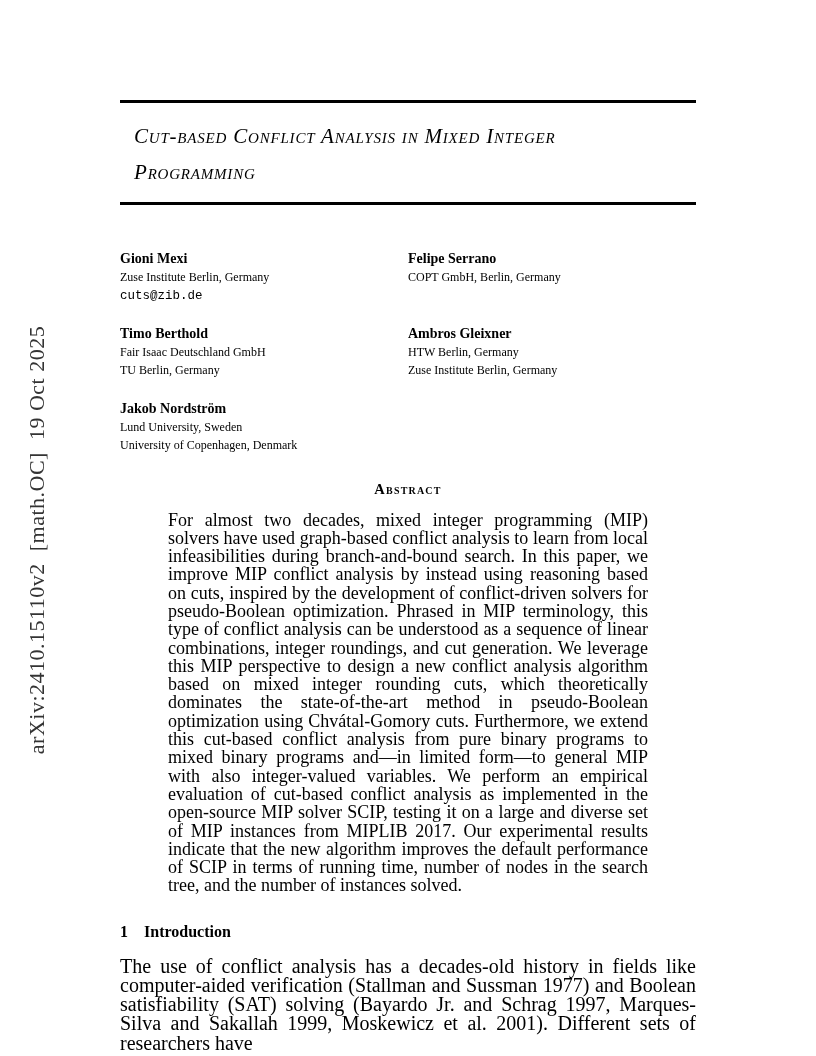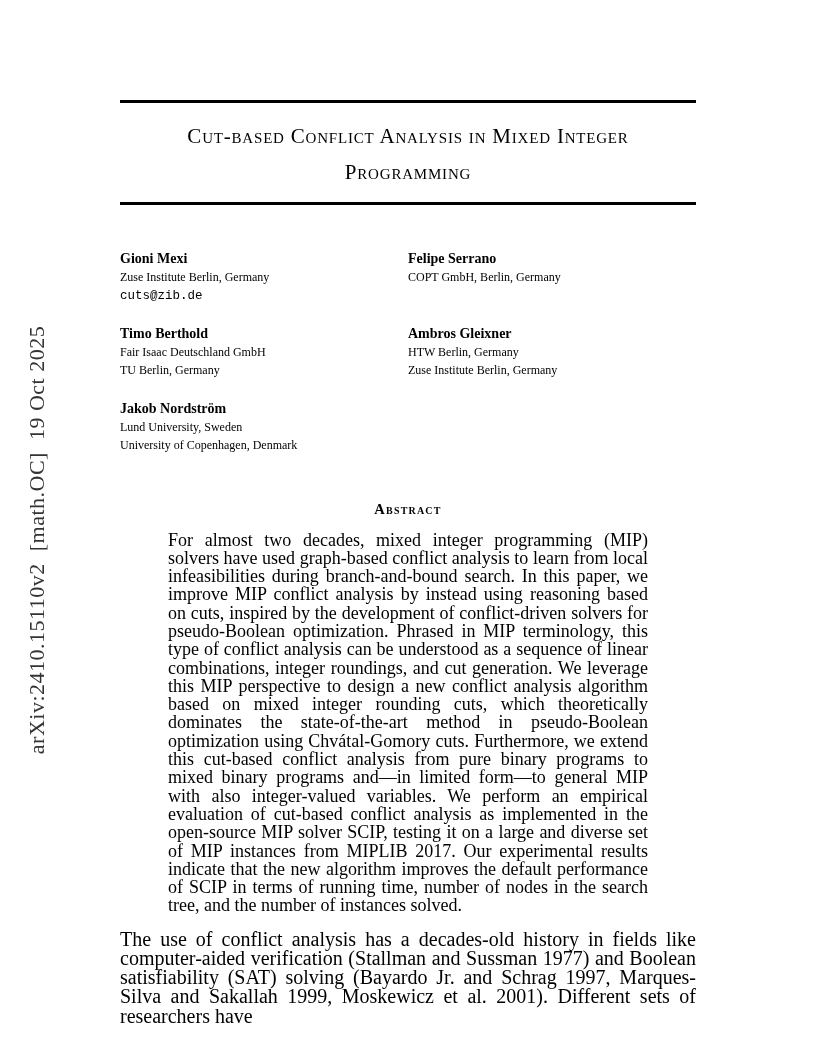--- a/index.html
+++ b/index.html
@@ -31,38 +31,39 @@
     width: 576px;
   }
   .rule { height: 3px; background: #000000; }
   .rule-top { margin-top: 100px; }
   .rule-bottom { margin-top: 12px; }
   .title {
     font-variant: small-caps;
     font-weight: 400;
     font-size: 21px;
     line-height: 36px;
-    text-align: center;
+    text-align: left;
     max-width: 548px;
     margin: 15px auto 7px auto;
     letter-spacing: 0.8px;
+    font-style: italic;
   }
   .authors { margin-top: 44px; }
   .author-row { display: flex; align-items: flex-start; margin-bottom: 19px; }
   .author-row .author { flex: 1; text-align: left; }
   .author-row-center { margin-bottom: 0; }
   .author-name { font-weight: 700; font-size: 14px; line-height: 19px; }
   .author-affil { font-size: 12px; line-height: 18.5px; }
   .author-email {
     font-family: "Liberation Mono", "DejaVu Sans Mono", monospace;
     font-size: 12.5px;
     line-height: 18px;
   }
   .abstract-heading {
-    margin-top: 46px;
+    margin-top: 26px;
     text-align: center;
     font-variant: small-caps;
     font-weight: 700;
     font-size: 14.5px;
     letter-spacing: 1.2px;
   }
   .abstract-text {
     width: 480px;
     margin: 13px auto 0 auto;
     font-size: 18px;
@@ -132,17 +133,20 @@
           <div class="author-affil">University of Copenhagen, Denmark</div>
         </div>
       </div>
 
     </div>
 
     <div class="abstract-heading">Abstract</div>
 
     <p class="abstract-text">For almost two decades, mixed integer programming (MIP) solvers have used graph-based conflict analysis to learn from local infeasibilities during branch-and-bound search. In this paper, we improve MIP conflict analysis by instead using reasoning based on cuts, inspired by the development of conflict-driven solvers for pseudo-Boolean optimization. Phrased in MIP terminology, this type of conflict analysis can be understood as a sequence of linear combinations, integer roundings, and cut generation. We leverage this MIP perspective to design a new conflict analysis algorithm based on mixed integer rounding cuts, which theoretically dominates the state-of-the-art method in pseudo-Boolean optimization using Chvátal-Gomory cuts. Furthermore, we extend this cut-based conflict analysis from pure binary programs to mixed binary programs and—in limited form—to general MIP with also integer-valued variables. We perform an empirical evaluation of cut-based conflict analysis as implemented in the open-source MIP solver SCIP, testing it on a large and diverse set of MIP instances from MIPLIB 2017. Our experimental results indicate that the new algorithm improves the default performance of SCIP in terms of running time, number of nodes in the search tree, and the number of instances solved.</p>
 
+    <div class="section-heading">
+      <span class="section-number">1</span><span>Introduction</span>
+    </div>
 
     <p class="body-paragraph">The use of conflict analysis has a decades-old history in fields like computer-aided verification (Stallman and Sussman 1977) and Boolean satisfiability (SAT) solving (Bayardo Jr. and Schrag 1997, Marques-Silva and Sakallah 1999, Moskewicz et al. 2001). Different sets of researchers have</p>
 
   </div>
 </div>
 
 </body></html>

